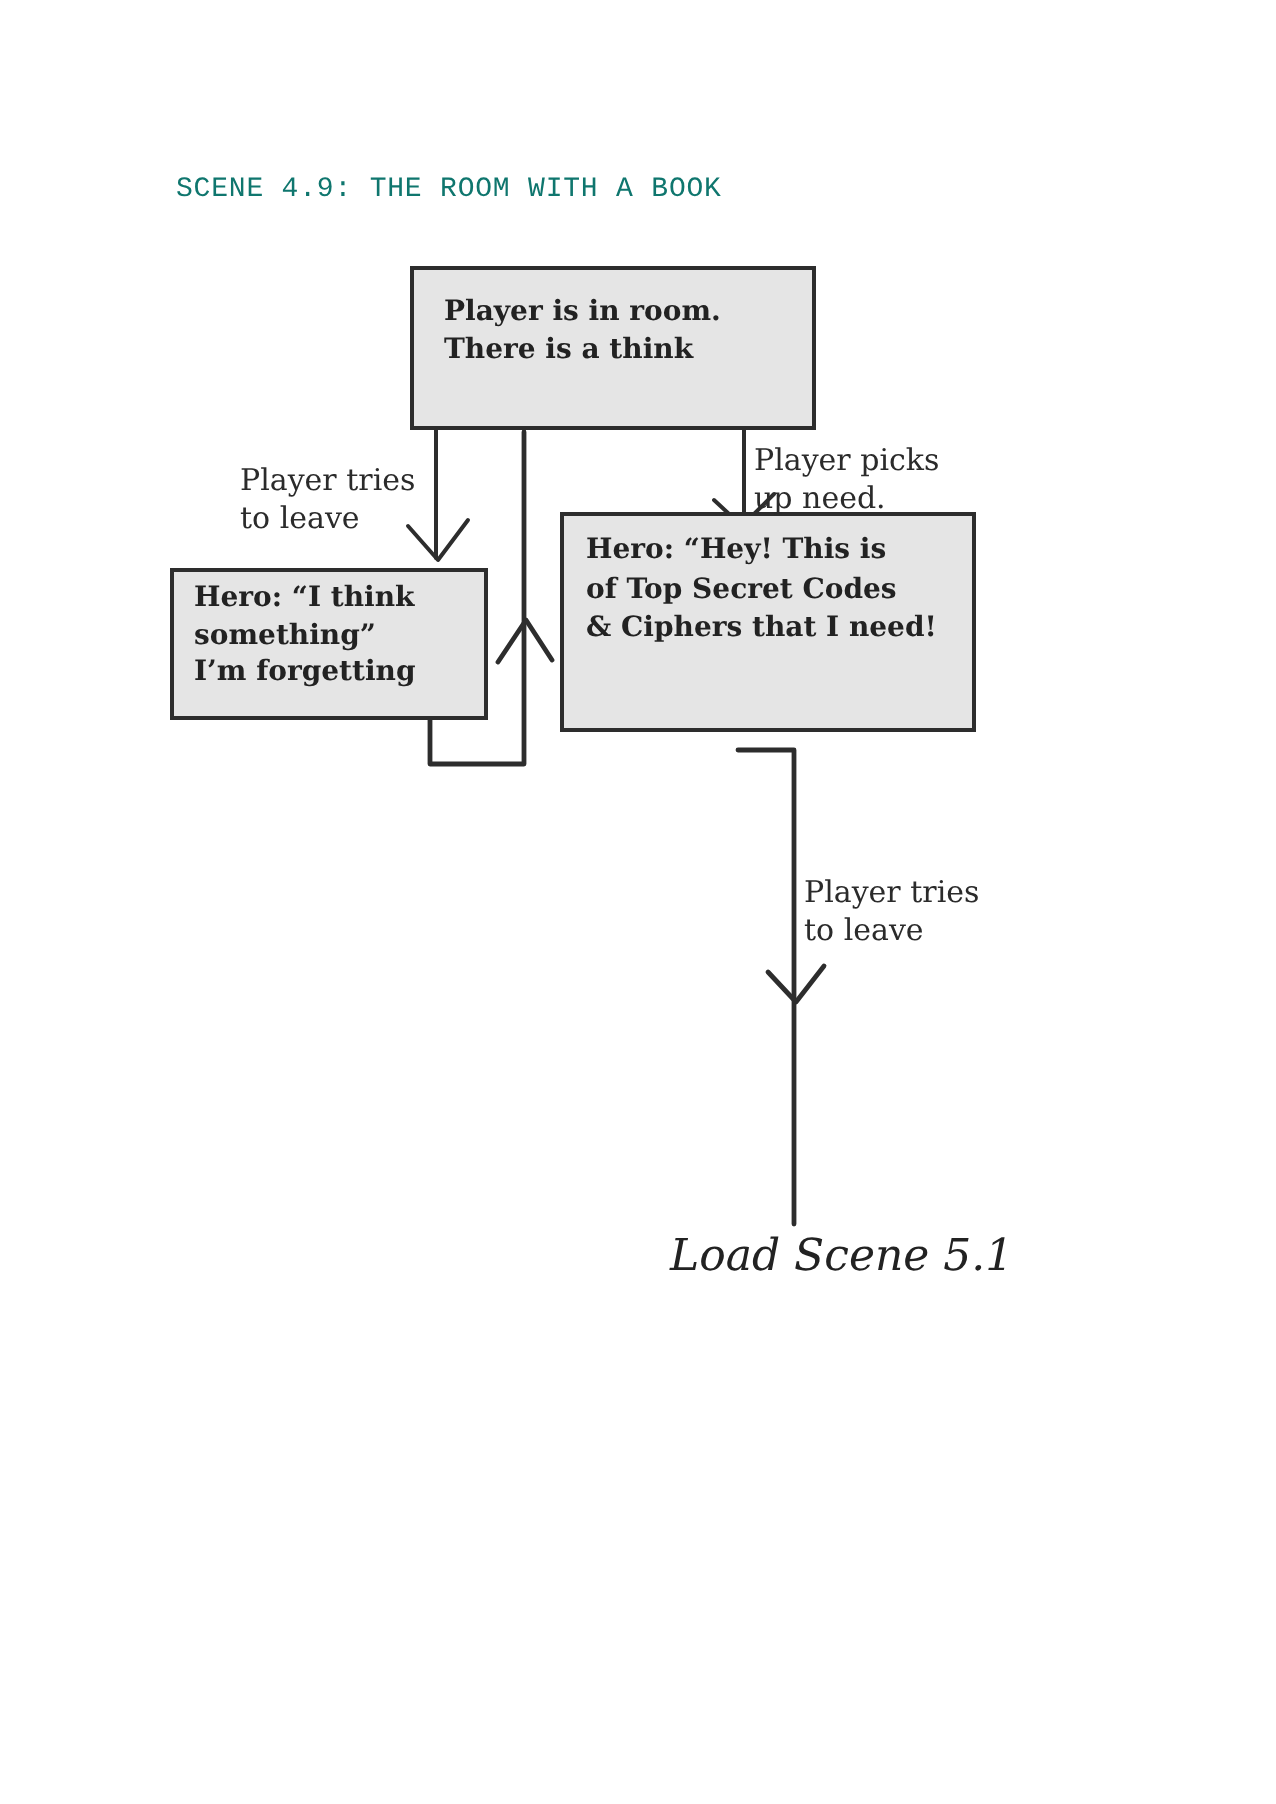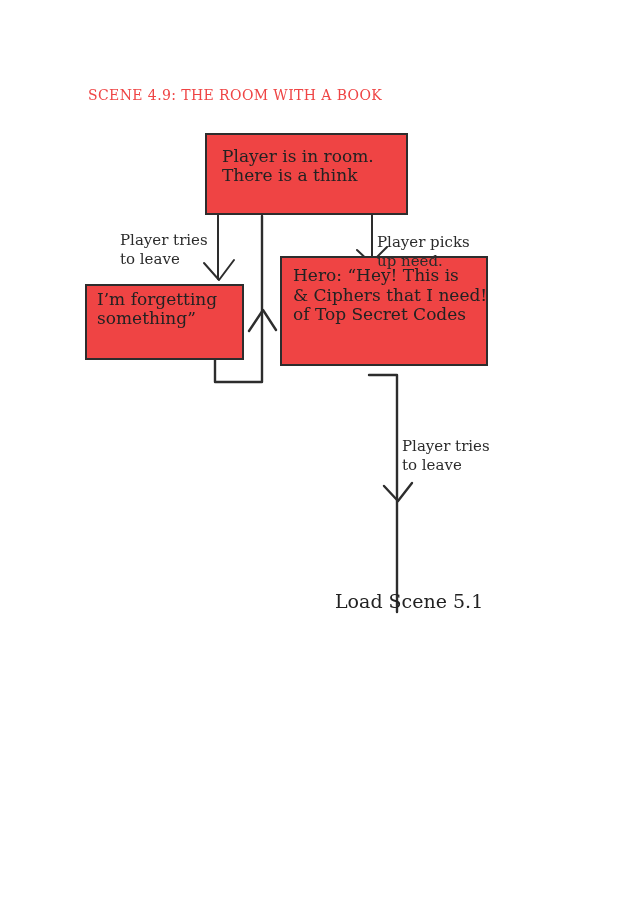--- a/index.html
+++ b/index.html
@@ -15,36 +15,38 @@
     font-family: "DejaVu Serif", "Liberation Serif", serif;
     color: #262626;
     overflow: hidden;
   }
   .title {
     position: absolute;
     left: 88px;
     top: 87px;
     font-size: 14px;
     letter-spacing: 0.4px;
-    color: #ef4444;
+    color: #0f766e;
     white-space: nowrap;
+    font-family: Liberation Mono, monospace;
   }
   .connector-layer {
     position: absolute;
     left: 0;
     top: 0;
   }
   .node {
     position: absolute;
     border: 2px solid #2d2d2d;
-    background: #ef4444;
+    background: #e5e5e5;
     box-sizing: border-box;
-    font-size: 17px;
+    font-size: 14px;
     color: #222222;
     white-space: nowrap;
+    font-weight: bold;
   }
   .node-room {
     left: 205px; top: 133px;
     width: 203px; height: 82px;
     padding: 12px 0 0 15px;
     line-height: 19px;
   }
   .node-forgetting {
     left: 85px; top: 284px;
     width: 159px; height: 76px;
@@ -58,29 +60,30 @@
     line-height: 19.5px;
   }
   .edge-label {
     position: absolute;
     font-size: 15px;
     line-height: 19px;
     color: #2b2b2b;
     white-space: nowrap;
   }
   .label-leave-left  { left: 120px; top: 231px; }
-  .label-pick-up     { left: 377px; top: 233px; }
+  .label-pick-up     { left: 377px; top: 221px; }
   .label-leave-bottom{ left: 402px; top: 437px; }
   .terminal-label {
     position: absolute;
     left: 335px;
-    top: 590px;
-    font-size: 19px;
+    top: 616px;
+    font-size: 22px;
     color: #222222;
     white-space: nowrap;
+    font-style: italic;
   }
 </style>
 </head>
 <body>
 
 <div class="stage">
 
   <div class="title">SCENE 4.9: THE ROOM WITH A BOOK</div>
 
   <svg class="connector-layer" width="638" height="902" viewBox="0 0 638 902" fill="none" stroke="#2d2d2d" stroke-linecap="round" stroke-linejoin="round">
@@ -105,28 +108,29 @@
       <path d="M384,486 L398,501 L412,483"></path>
     </g>
   </svg>
 
   <div class="node node-room">
     <div>Player is in room.</div>
     <div>There is a think</div>
   </div>
 
   <div class="node node-forgetting">
+    <div>Hero: “I think</div>
+    <div>something”</div>
     <div>I’m forgetting</div>
-    <div>something”</div>
   </div>
 
   <div class="node node-book">
     <div>Hero: “Hey! This is</div>
+    <div>of Top Secret Codes</div>
     <div>&amp; Ciphers that I need!</div>
-    <div>of Top Secret Codes</div>
   </div>
 
   <div class="edge-label label-leave-left">
     <div>Player tries</div>
     <div>to leave</div>
   </div>
 
   <div class="edge-label label-pick-up">
     <div>Player picks</div>
     <div>up need.</div>

